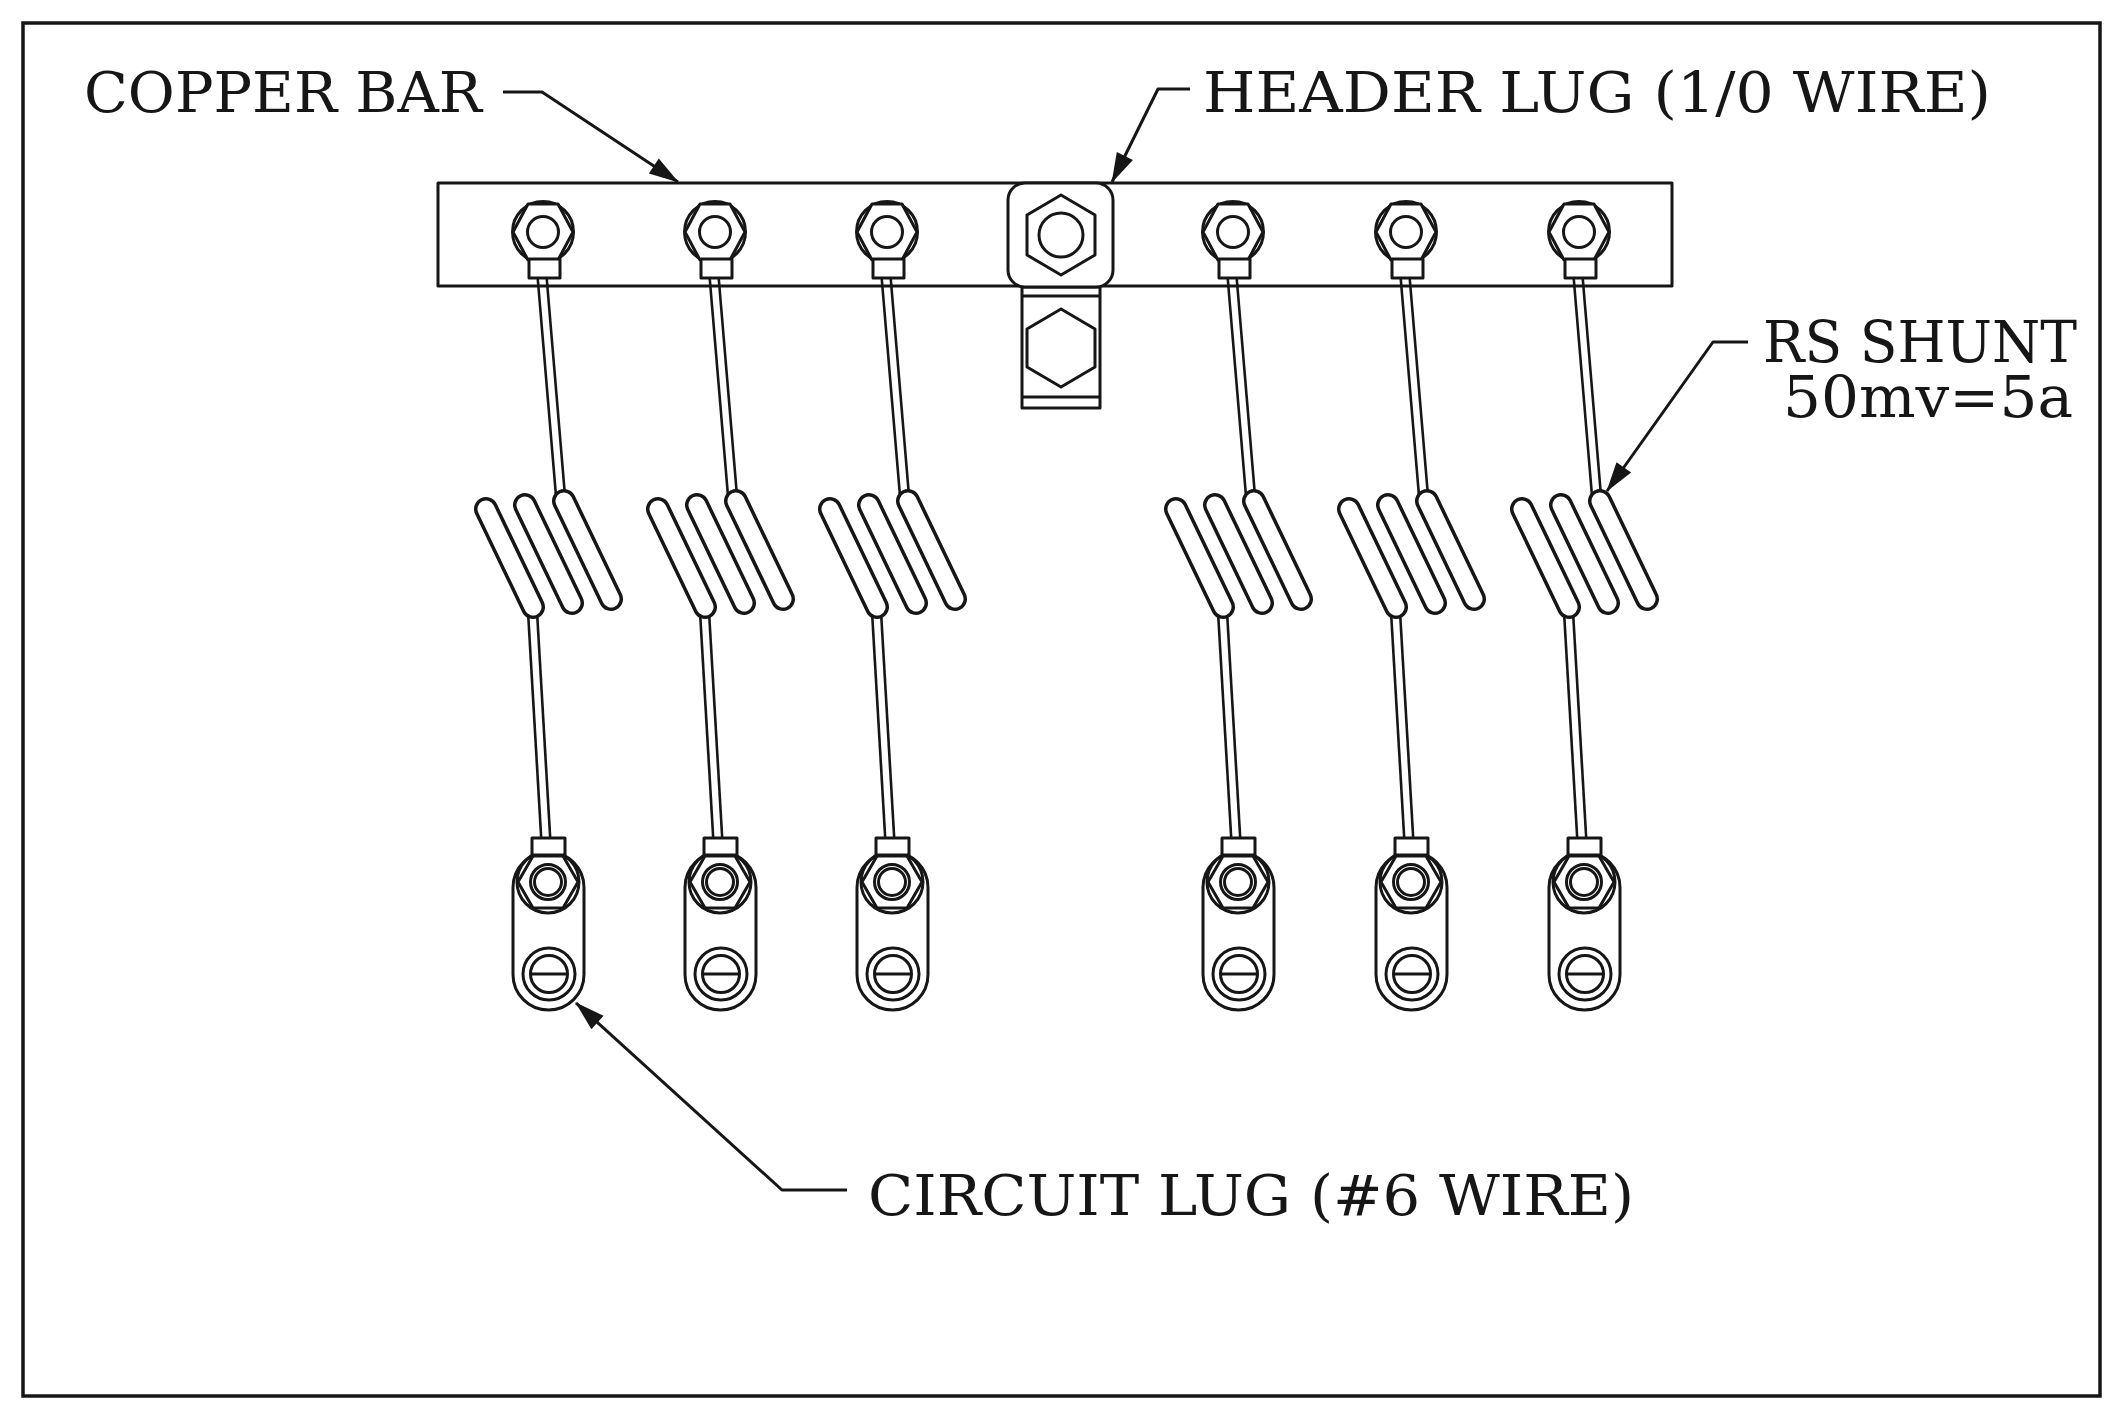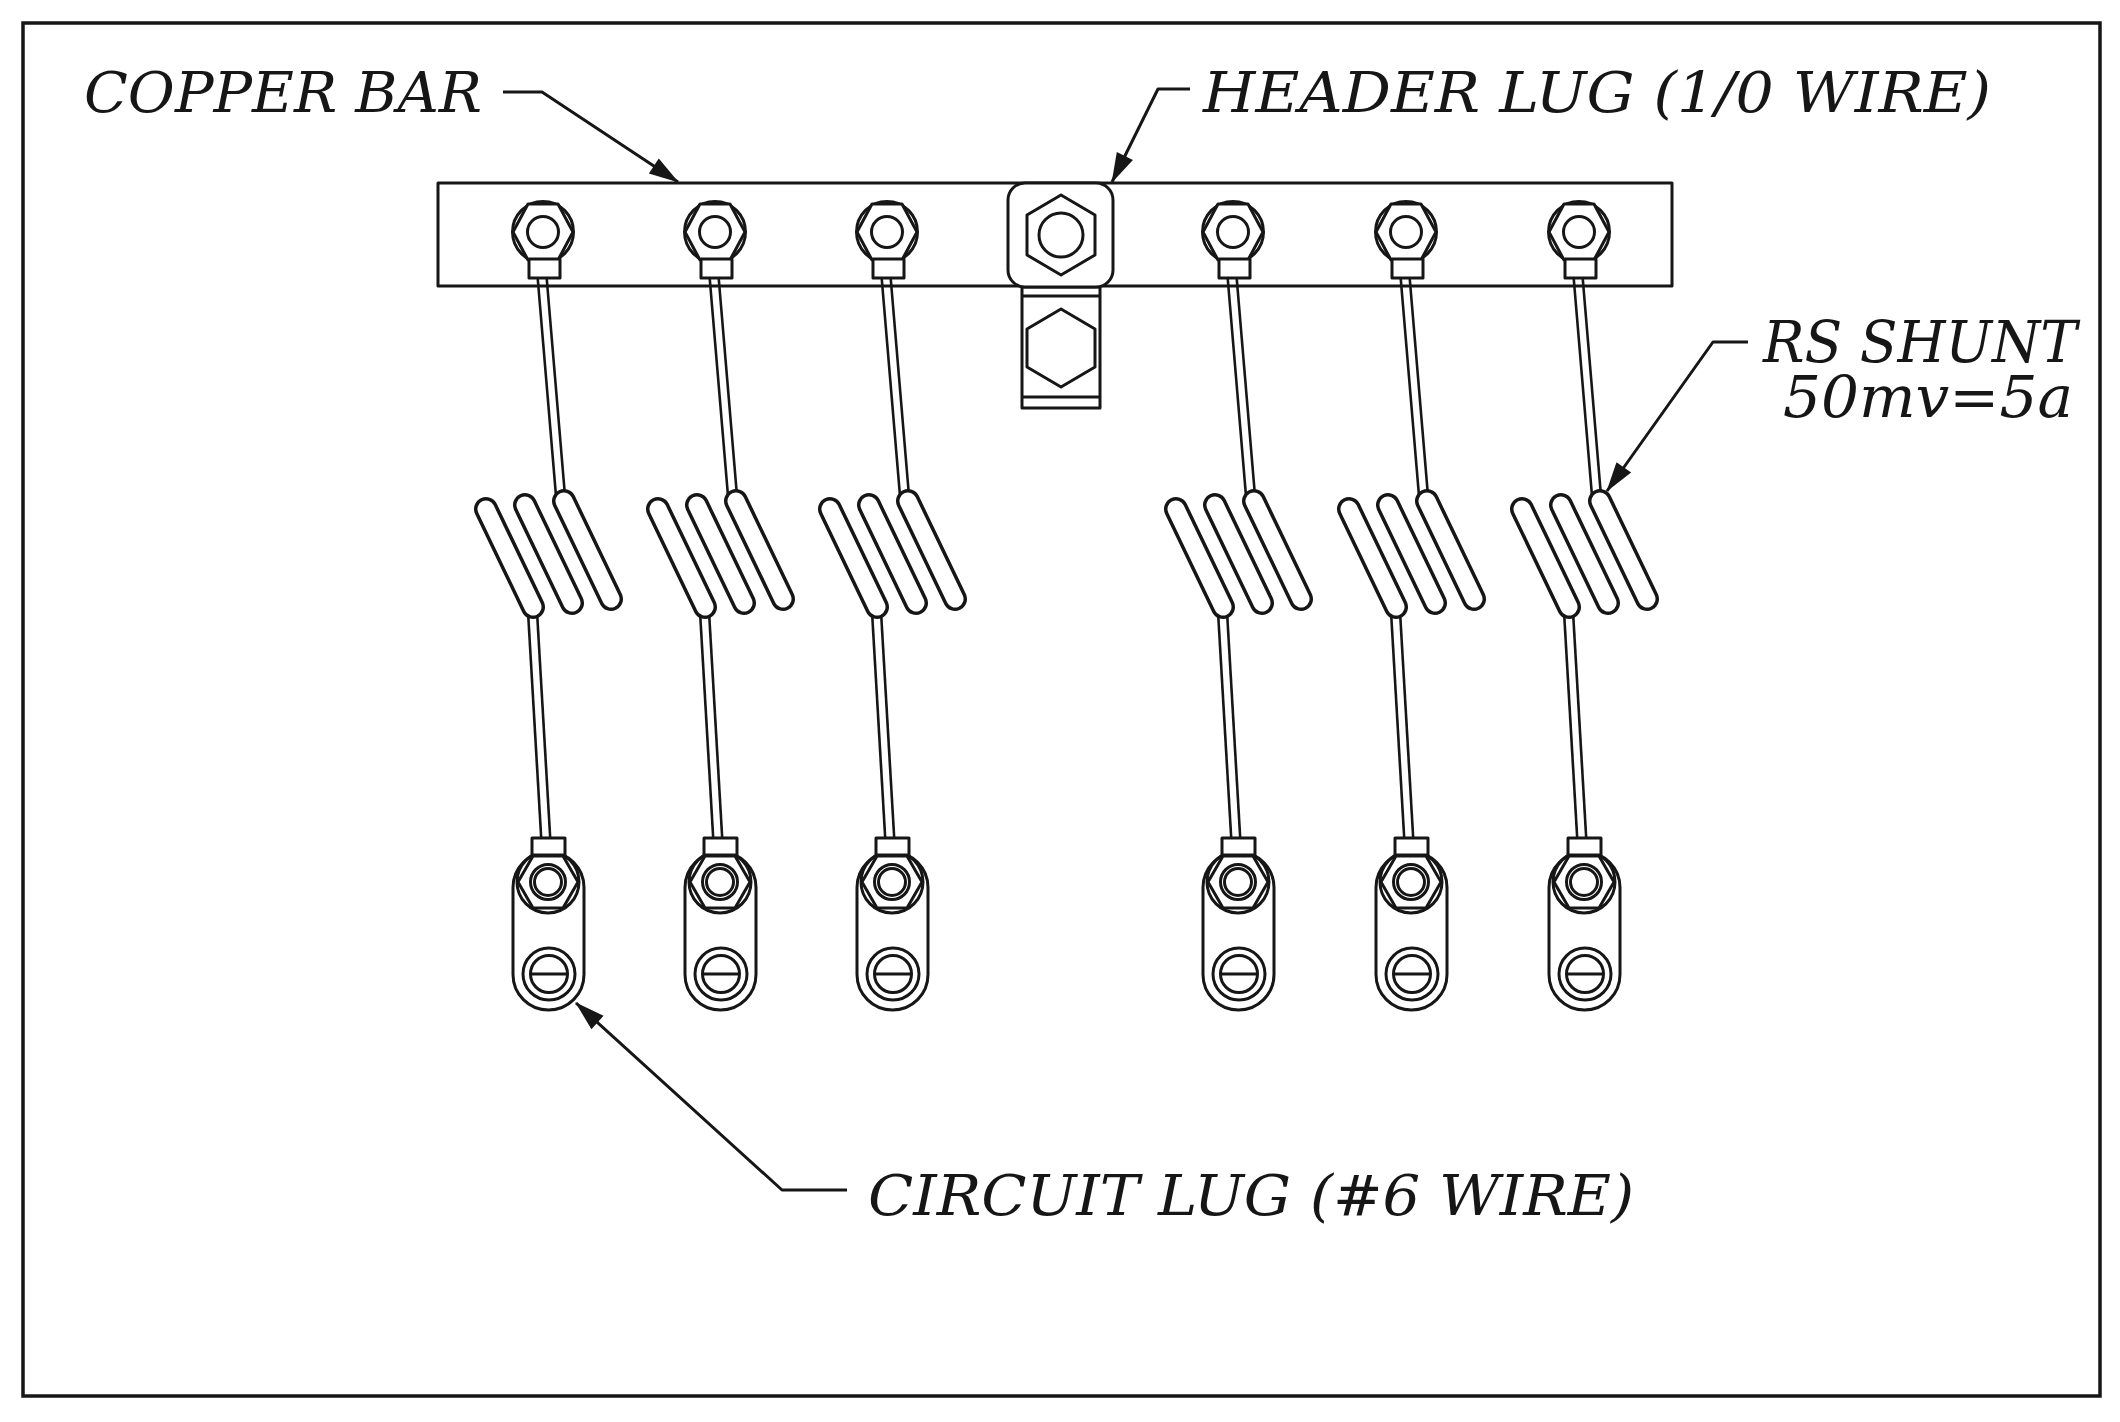--- a/index.html
+++ b/index.html
@@ -1,16 +1,16 @@
 <!DOCTYPE html>
 <html><head>
 <meta charset="utf-8">
 <style>
   html,body{margin:0;padding:0;background:#ffffff;}
-  .stage{width:2120px;height:1422px;position:relative;background:#ffffff;font-style:italic;}
+  .stage{width:2120px;height:1422px;position:relative;background:#ffffff;}
   svg{display:block;}
   .ol{fill:#ffffff;stroke:#161616;stroke-width:3;stroke-linejoin:round;}
   .ln{fill:none;stroke:#161616;stroke-width:3;stroke-linejoin:round;}
   .wire{stroke:#161616;stroke-width:2.6;fill:none;}
   .capO{stroke:#161616;stroke-width:24;stroke-linecap:round;fill:none;}
   .capI{stroke:#ffffff;stroke-width:17;stroke-linecap:round;fill:none;}
   .frame{fill:#ffffff;stroke:#161616;stroke-width:3.5;}
   .arrow{fill:#161616;stroke:none;}
   text{font-family:"DejaVu Serif","Liberation Serif",serif;fill:#161616;}
   .lbl{font-size:56px;}

